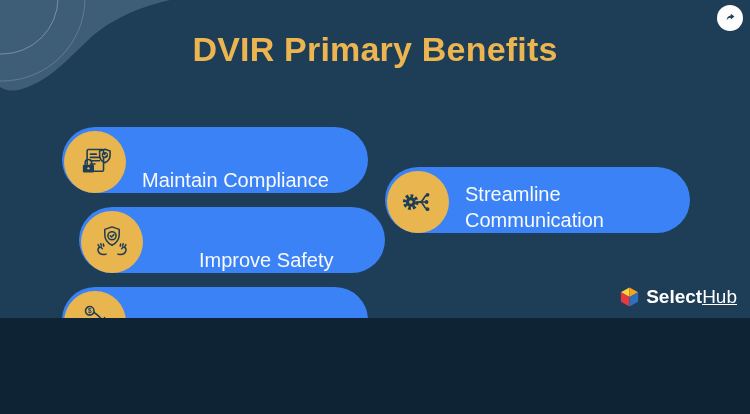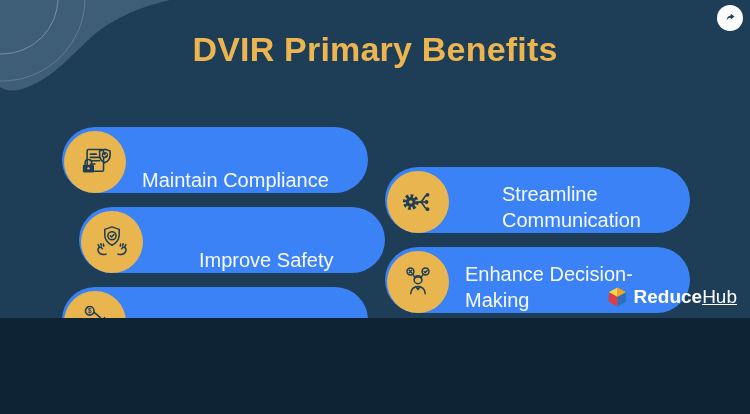--- a/index.html
+++ b/index.html
@@ -21,21 +21,21 @@
     position:absolute;left:717px;top:5px;width:26px;height:26px;border-radius:50%;
     background:#fdfdfd;display:flex;align-items:center;justify-content:center;cursor:pointer;
   }
   .card{
     position:absolute;height:66px;border-radius:33px;background:#3b82f6;
     display:flex;align-items:flex-end;
   }
   .card.c1{left:62px;top:127px;width:306px;}
   .card.c2{left:79px;top:207px;width:306px;gap:40px;}
   .card.c3{left:62px;top:287px;width:306px;}
-  .card.c4{left:385px;top:167px;width:305px;gap:37px;}
+  .card.c4{left:385px;top:167px;width:305px;}
   .card.c5{left:385px;top:247px;width:305px;}
   .icon-circle{
     flex:0 0 auto;width:62px;height:62px;margin-left:2px;border-radius:50%;
     background:#e9b54e;display:flex;align-items:center;justify-content:center;
   }
   .card-label{
     color:#f7f9fa;font-size:20px;line-height:26px;font-weight:500;
     margin-left:16px;max-width:200px;
   }
   .brand{
@@ -139,43 +139,24 @@
           <path d="M35,32 h7.5"></path>
         </g>
         <circle cx="46.5" cy="21" r="2.9" fill="#1e3e57"></circle>
         <circle cx="45" cy="32" r="2.9" fill="#1e3e57"></circle>
         <circle cx="46.5" cy="43" r="2.9" fill="#1e3e57"></circle>
       </svg>
     </div>
     <div class="card-label">Streamline Communication</div>
   </div>
 
-  <div class="card c5">
-    <div class="icon-circle">
-      <svg width="42" height="42" viewBox="0 0 64 64">
-        <g fill="none" stroke="#1e3e57" stroke-width="2.3" stroke-linecap="round" stroke-linejoin="round">
-          <circle cx="32" cy="28.5" r="6"></circle>
-          <path d="M26.8,26.8 c1.2,-3.2 9.2,-3.2 10.4,0"></path>
-          <path d="M21,50 c0,-7 5,-11.2 11,-11.2 c6,0 11,4.2 11,11.2"></path>
-          <path d="M29,39.3 l3,4.2 3,-4.2"></path>
-          <path d="M26.5,23.5 l-3,-3.5"></path>
-          <circle cx="20.5" cy="16" r="5.3"></circle>
-          <path d="M18.6,14.1 l3.8,3.8 M22.4,14.1 l-3.8,3.8"></path>
-          <path d="M37.5,23.5 l3,-3.5"></path>
-          <circle cx="43.5" cy="16" r="5.3"></circle>
-          <path d="M41.2,16.1 l1.7,1.7 3,-3.2"></path>
-        </g>
-      </svg>
-    </div>
-    <div class="card-label">Enhance Decision-Making</div>
-  </div>
 
   <div class="brand">
     <svg width="23" height="24" viewBox="0 0 24 25">
       <polygon points="3,7.5 12,2.5 12,12.5" fill="#ffd23f"></polygon>
       <polygon points="12,2.5 21,7.5 12,12.5" fill="#f6a21d"></polygon>
       <polygon points="3,7.5 12,12.5 12,22.5 3,17.5" fill="#e23a3f"></polygon>
       <polygon points="12,12.5 21,7.5 21,17.5 12,22.5" fill="#2f6fbf"></polygon>
     </svg>
-    <div class="brand-text"><b>Reduce</b><span class="light">Hub</span></div>
+    <div class="brand-text"><b>Select</b><span class="light">Hub</span></div>
   </div>
 
 </div>
 
 </body></html>

